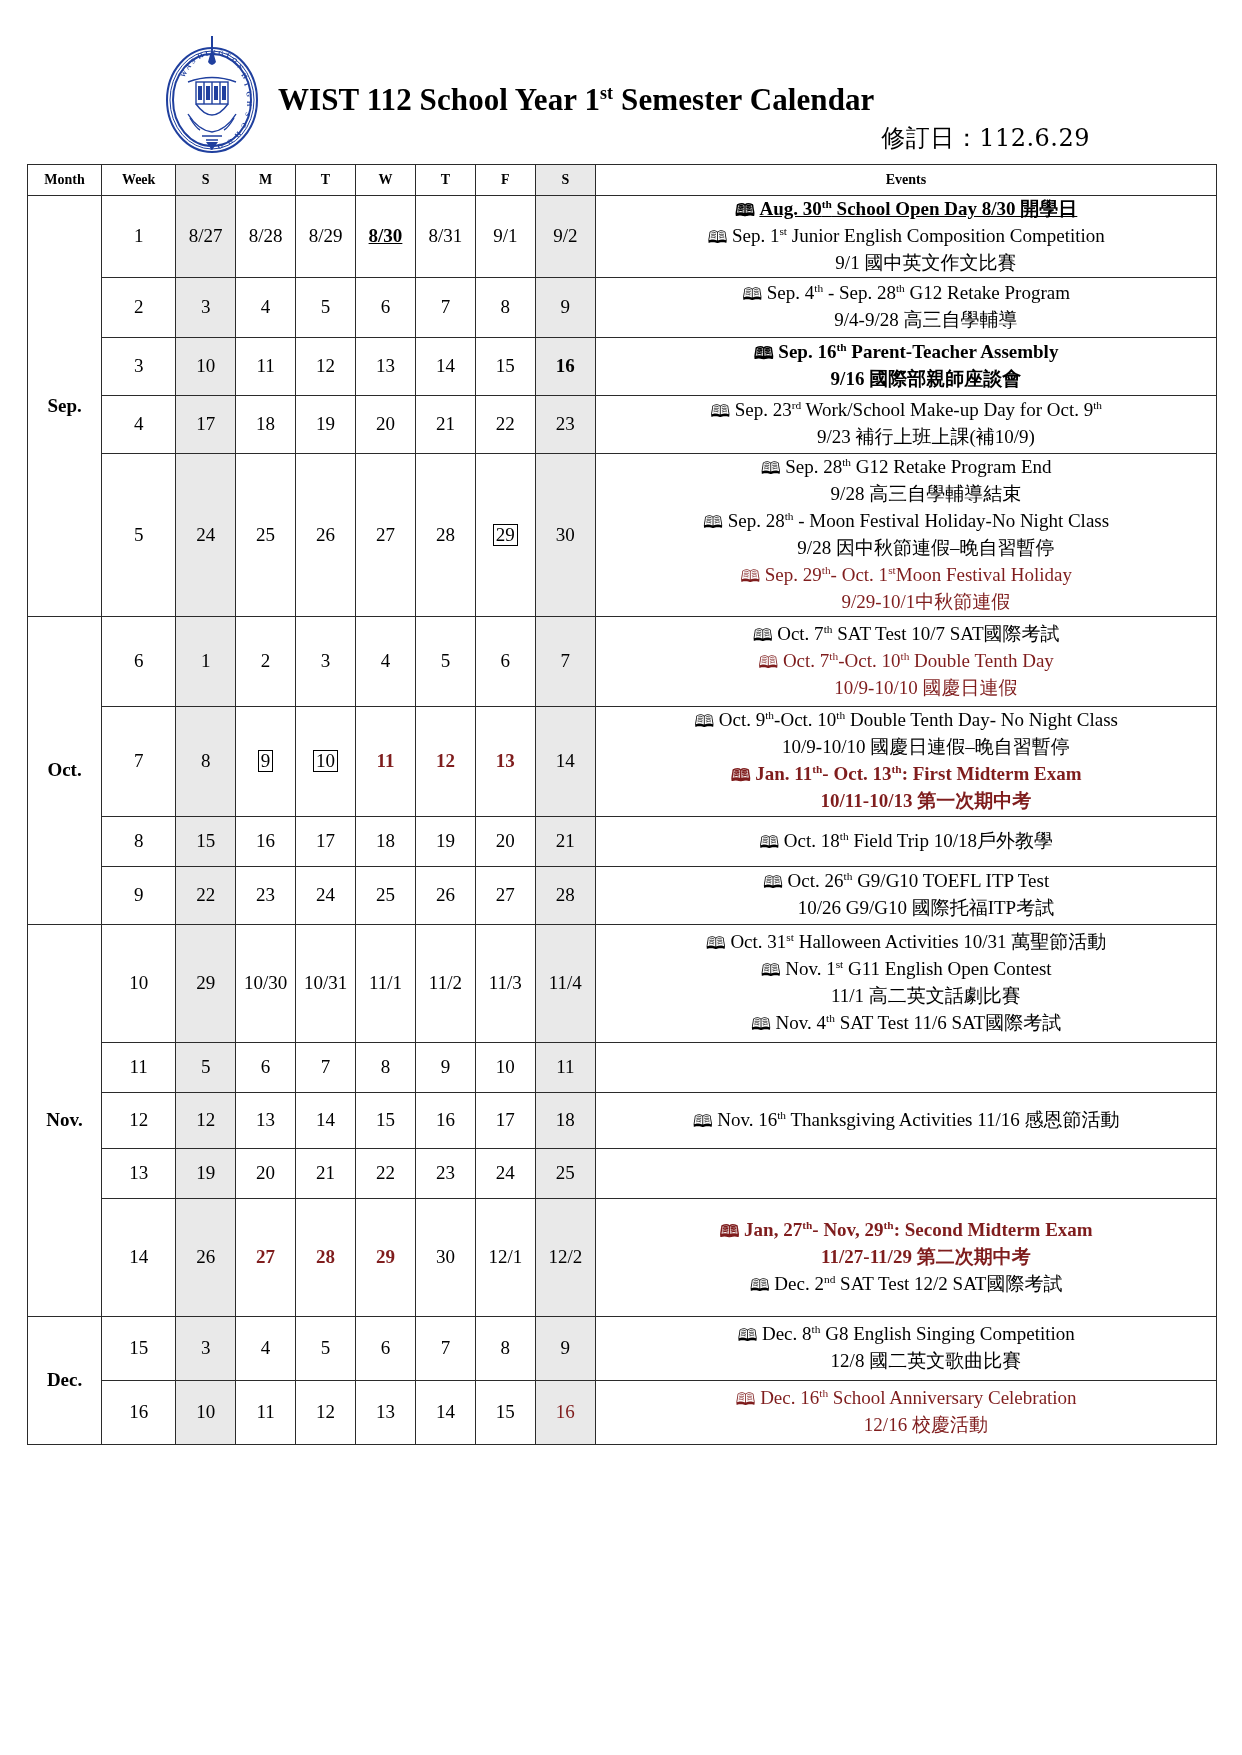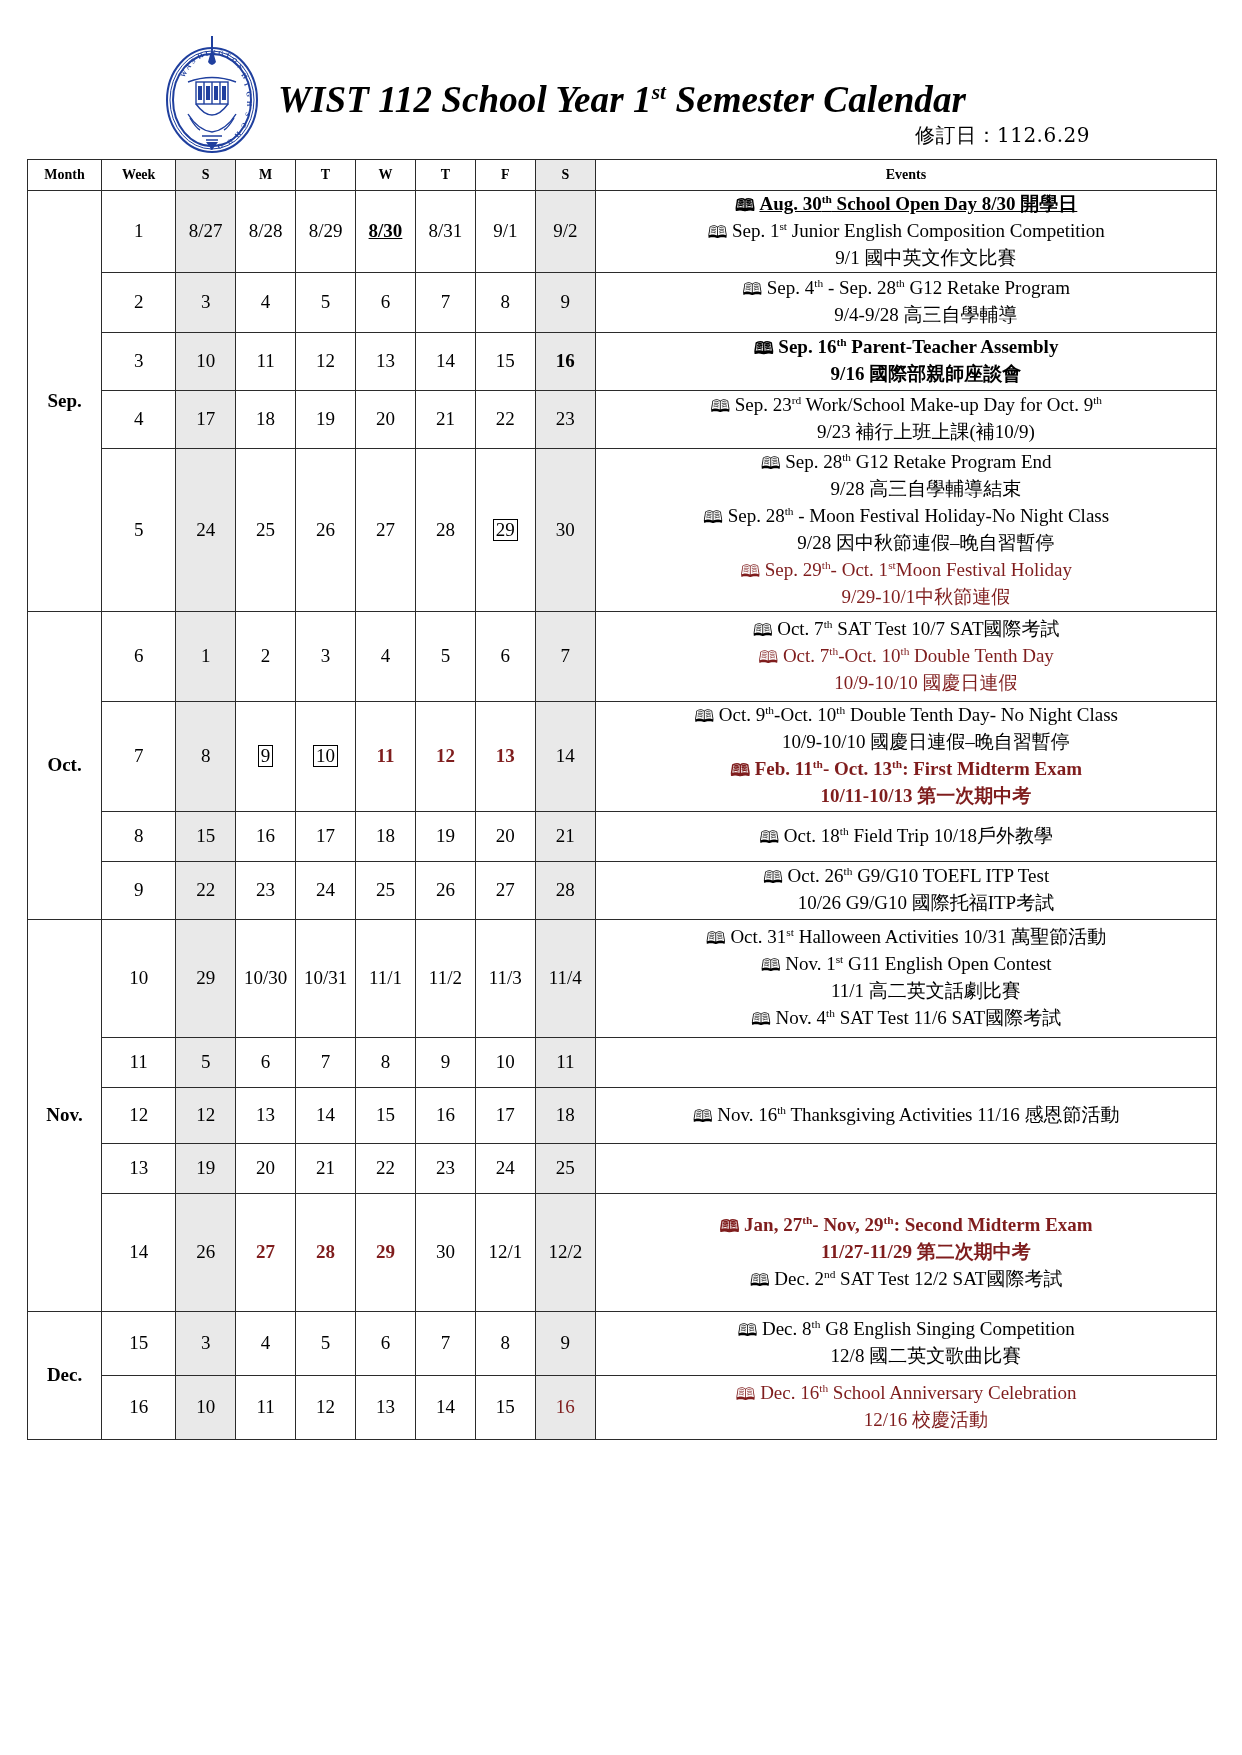--- a/index.html
+++ b/index.html
@@ -33,34 +33,33 @@
   }
   .logo {
     width: 108px;
     height: 128px;
     flex: 0 0 108px;
     position: relative;
     margin-right: 12px;
   }
   .logo svg { display: block; }
   .doc-title {
-    font-size: 37px;
+    font-size: 31px;
     font-weight: bold;
     letter-spacing: 0.1px;
     white-space: nowrap;
     line-height: 1;
     margin-top: 10px;
-    font-style: italic;
   }
   .doc-title sup { font-size: 0.58em; vertical-align: super; }
 
   .revdate {
     text-align: right;
     padding-right: 152px;
-    font-size: 20px;
+    font-size: 24px;
     letter-spacing: 0.5px;
     margin-top: 12px;
     font-family: "DejaVu Serif", "Liberation Serif", serif;
   }
 
   
   .cal-wrap {
     padding: 10px 25px 0 27px;
   }
   table.cal {
@@ -317,21 +316,21 @@
             <td class="daycell wknd"><span>8</span></td>
             <td class="daycell"><span class="boxnum">9</span></td>
             <td class="daycell"><span class="boxnum">10</span></td>
             <td class="daycell"><span class="red bold">11</span></td>
             <td class="daycell"><span class="red bold">12</span></td>
             <td class="daycell"><span class="red bold">13</span></td>
             <td class="daycell wknd"><span>14</span></td>
             <td class="ev">
               <div class="ev-line"><span class="bk">🕮</span><span>Oct. 9</span><sup>th</sup><span>-Oct. 10</span><sup>th</sup><span> Double Tenth Day- No Night Class</span></div>
               <div class="ev-line ind"><span>10/9-10/10  國慶日連假–晚自習暫停</span></div>
-              <div class="ev-line red bold"><span class="bk">🕮</span><span>Feb. 11</span><sup>th</sup><span>- Oct. 13</span><sup>th</sup><span>: First Midterm Exam</span></div>
+              <div class="ev-line red bold"><span class="bk">🕮</span><span>Jan. 11</span><sup>th</sup><span>- Oct. 13</span><sup>th</sup><span>: First Midterm Exam</span></div>
               <div class="ev-line ind red bold"><span>10/11-10/13 第一次期中考</span></div>
             </td>
           </tr>
           <tr style="height: 50px;">
             <td>8</td>
             <td class="daycell wknd"><span>15</span></td>
             <td class="daycell"><span>16</span></td>
             <td class="daycell"><span>17</span></td>
             <td class="daycell"><span>18</span></td>
             <td class="daycell"><span>19</span></td>

